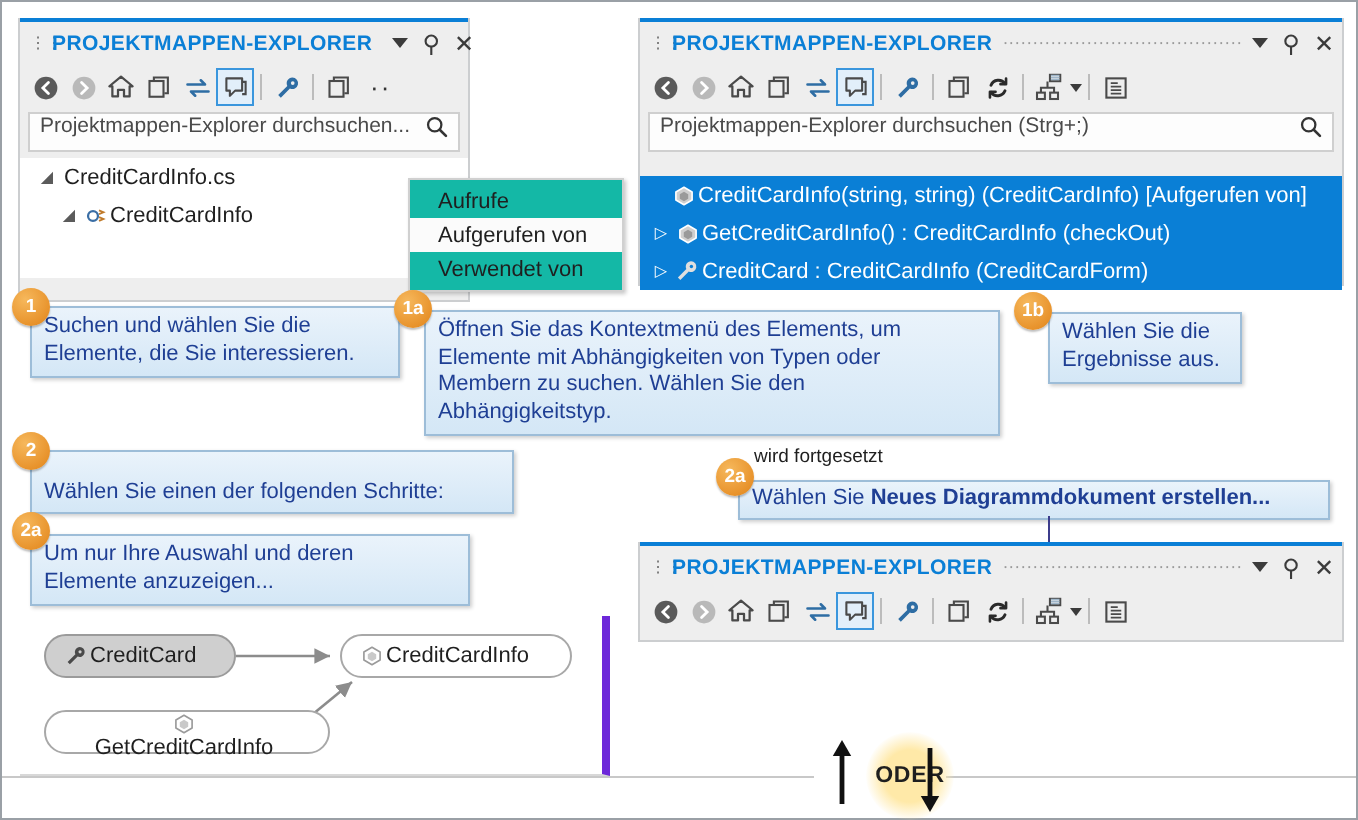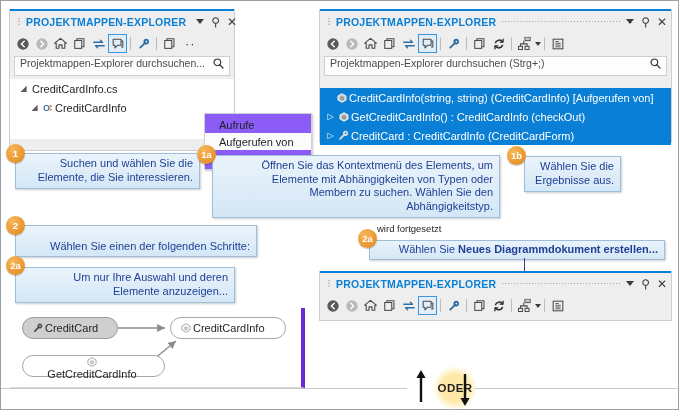--- a/index.html
+++ b/index.html
@@ -69,40 +69,38 @@
   .tri.open { color:#5b5b5b; }
   .ico { width:15px; display:flex; align-items:center; justify-content:center; }
 
   
   .results { background:#0a7fd6;margin-top:12px; }
   .rrow { height:19px; display:flex; align-items:center; color:#fff; font-size:11px; white-space:nowrap; }
   .rrow .tri { color:#ffffff; }
 
   
   .ctxmenu {
-    position:absolute; background:#8b5cf6; border:1px solid #d0d0d0;
+    position:absolute; background:#14b8a6; border:1px solid #d0d0d0;
     box-shadow:1px 1px 2px rgba(0,0,0,0.22);
     padding:2px 0;
-    margin-top:24px;
   }
   .ctxitem { height:17px; display:flex; align-items:center; padding:0 14px 0 14px;
              font-size:11px; color:#1f1f1f; white-space:nowrap; }
   .ctxitem.hi { background:#fbfbfb; }
 
   
   .callout {
     position:absolute;
     background:linear-gradient(180deg,#eaf3fb 0%,#d4e7f6 100%);
     border:1px solid #9dbdd8;
     box-shadow:1px 1px 2px rgba(0,0,0,0.20);
     color:#1f3f94;
     font-size:11px;
     padding:3px 6px 4px 6px;
     line-height:13.5px;
-    text-align:right;
   }
   .badge {
     position:absolute; width:19px; height:19px; border-radius:50%;
     background:radial-gradient(circle at 35% 30%, #f6b85c 0%, #e8932c 70%, #d9831c 100%);
     color:#ffffff; font-size:9.5px; font-weight:bold;
     display:flex; align-items:center; justify-content:center;
     box-shadow:0 1px 1px rgba(0,0,0,0.25);
     z-index:30;
   }
   .contnote { position:absolute; font-size:9.5px; color:#1f1f1f; }

